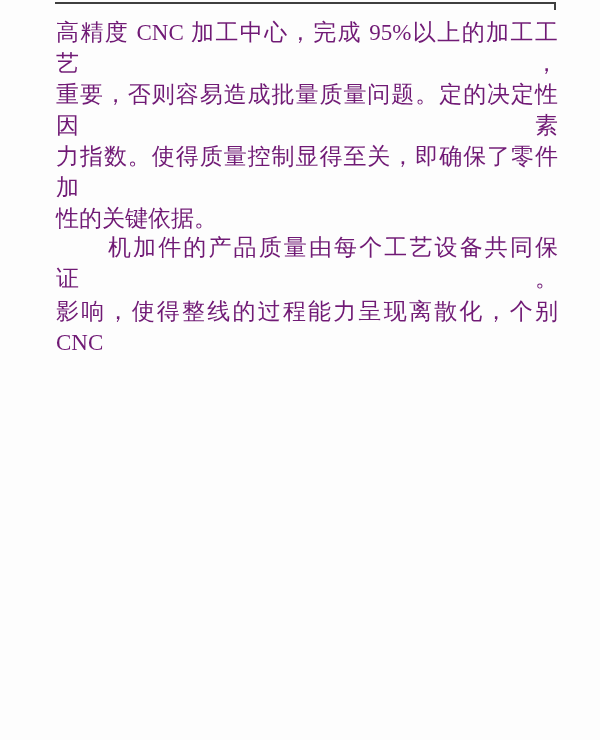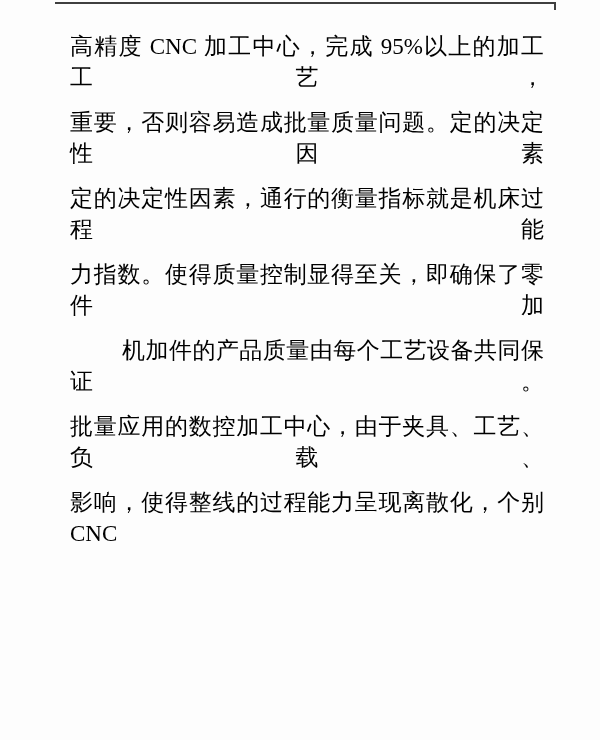--- a/index.html
+++ b/index.html
@@ -30,48 +30,48 @@
     height: 8px;
     background: #3f3f3f;
   }
   .text-block {
     position: absolute;
     left: 56px;
     top: 17px;
     width: 502px;
   }
   .line {
-    margin: 14px;
+    margin: 0;
     font-family: "Liberation Serif", "DejaVu Serif", serif;
     font-size: 23px;
     line-height: 31px;
-    color: #000000;
+    color: #701a75;
     text-align: justify;
   }
   .line.fill {
     text-align-last: justify;
   }
   .line.indent {
     text-indent: 52px;
+    font-family: Liberation Mono, monospace;
   }
 </style>
 </head>
 <body>
 
 <div class="page">
 
   <div class="top-rule">
     <span class="tick"></span>
   </div>
 
   <div class="text-block">
     <p class="line fill">高精度 CNC 加工中心，完成 95%以上的加工工艺，</p>
     <p class="line fill">重要，否则容易造成批量质量问题。定的决定性因素</p>
-    <p class="line fill">定的决定性因素，通行的衡量指标就是机床过程能</p>
     <p class="line fill">力指数。使得质量控制显得至关，即确保了零件加</p>
+    <p class="line">性的关键依据。</p>
 
     <p class="line fill indent">机加件的产品质量由每个工艺设备共同保证。</p>
-    <p class="line fill">批量应用的数控加工中心，由于夹具、工艺、负载、</p>
     <p class="line fill">影响，使得整线的过程能力呈现离散化，个别 CNC</p>
 
   </div>
 
 </div>
 
 </body></html>

